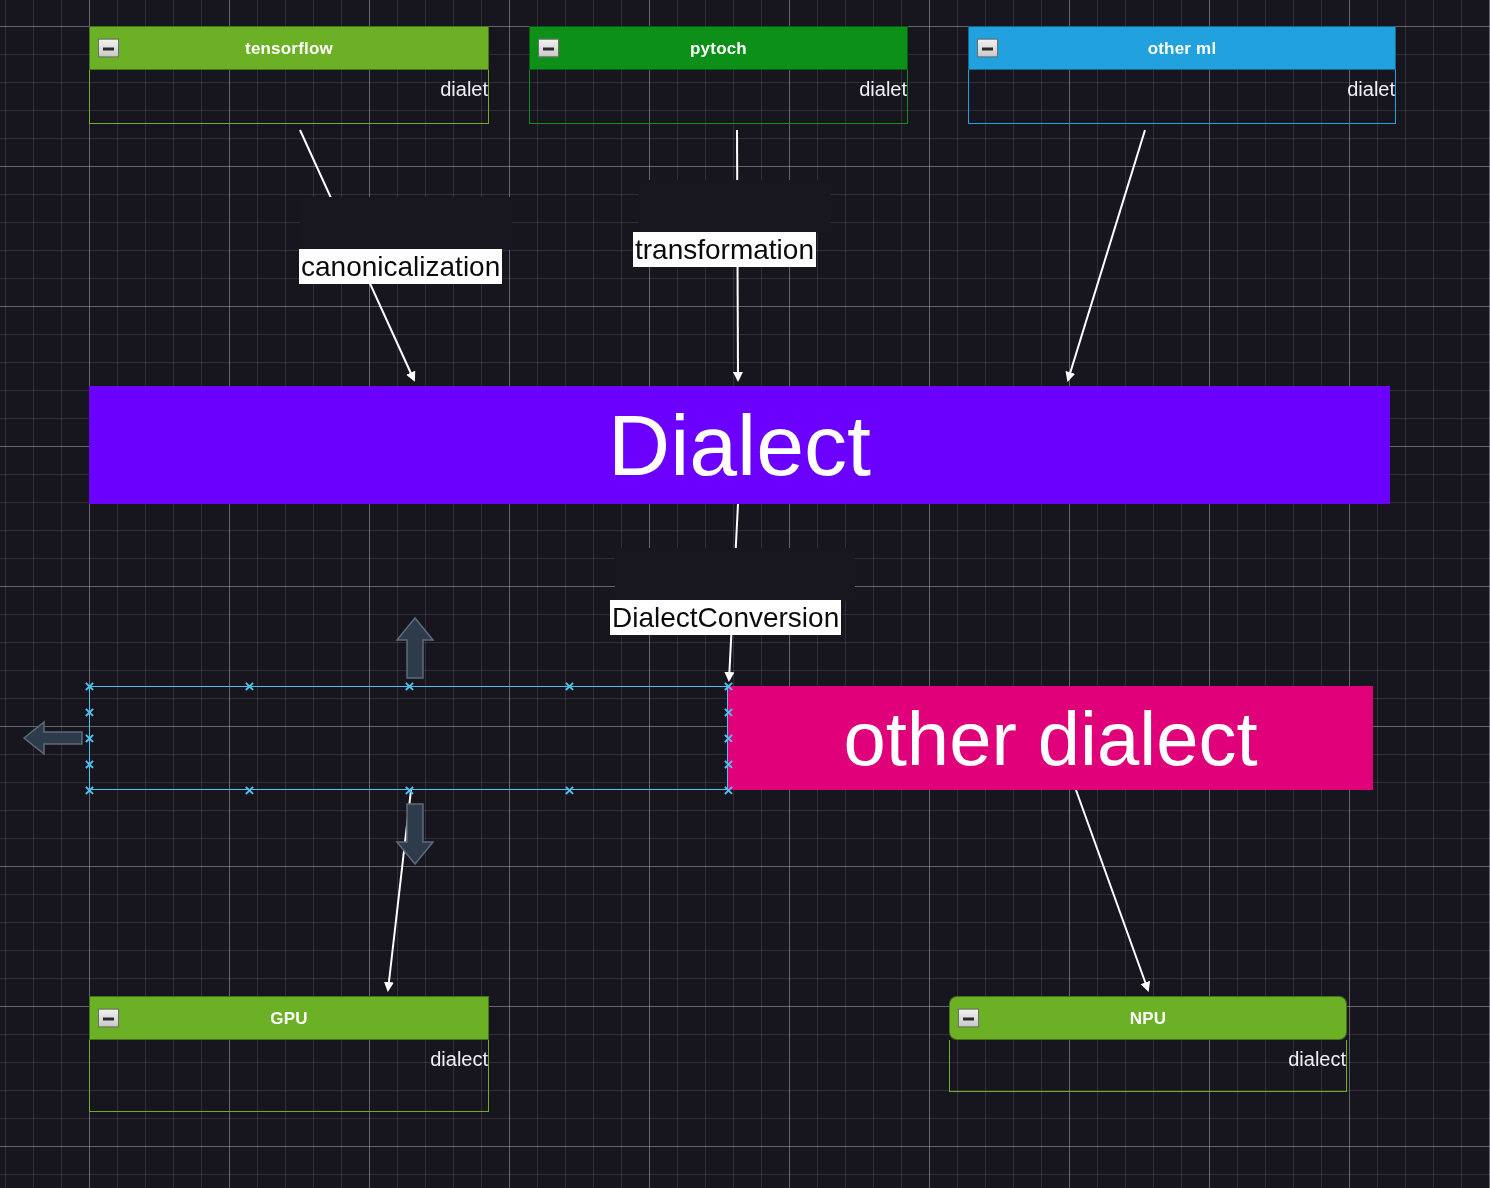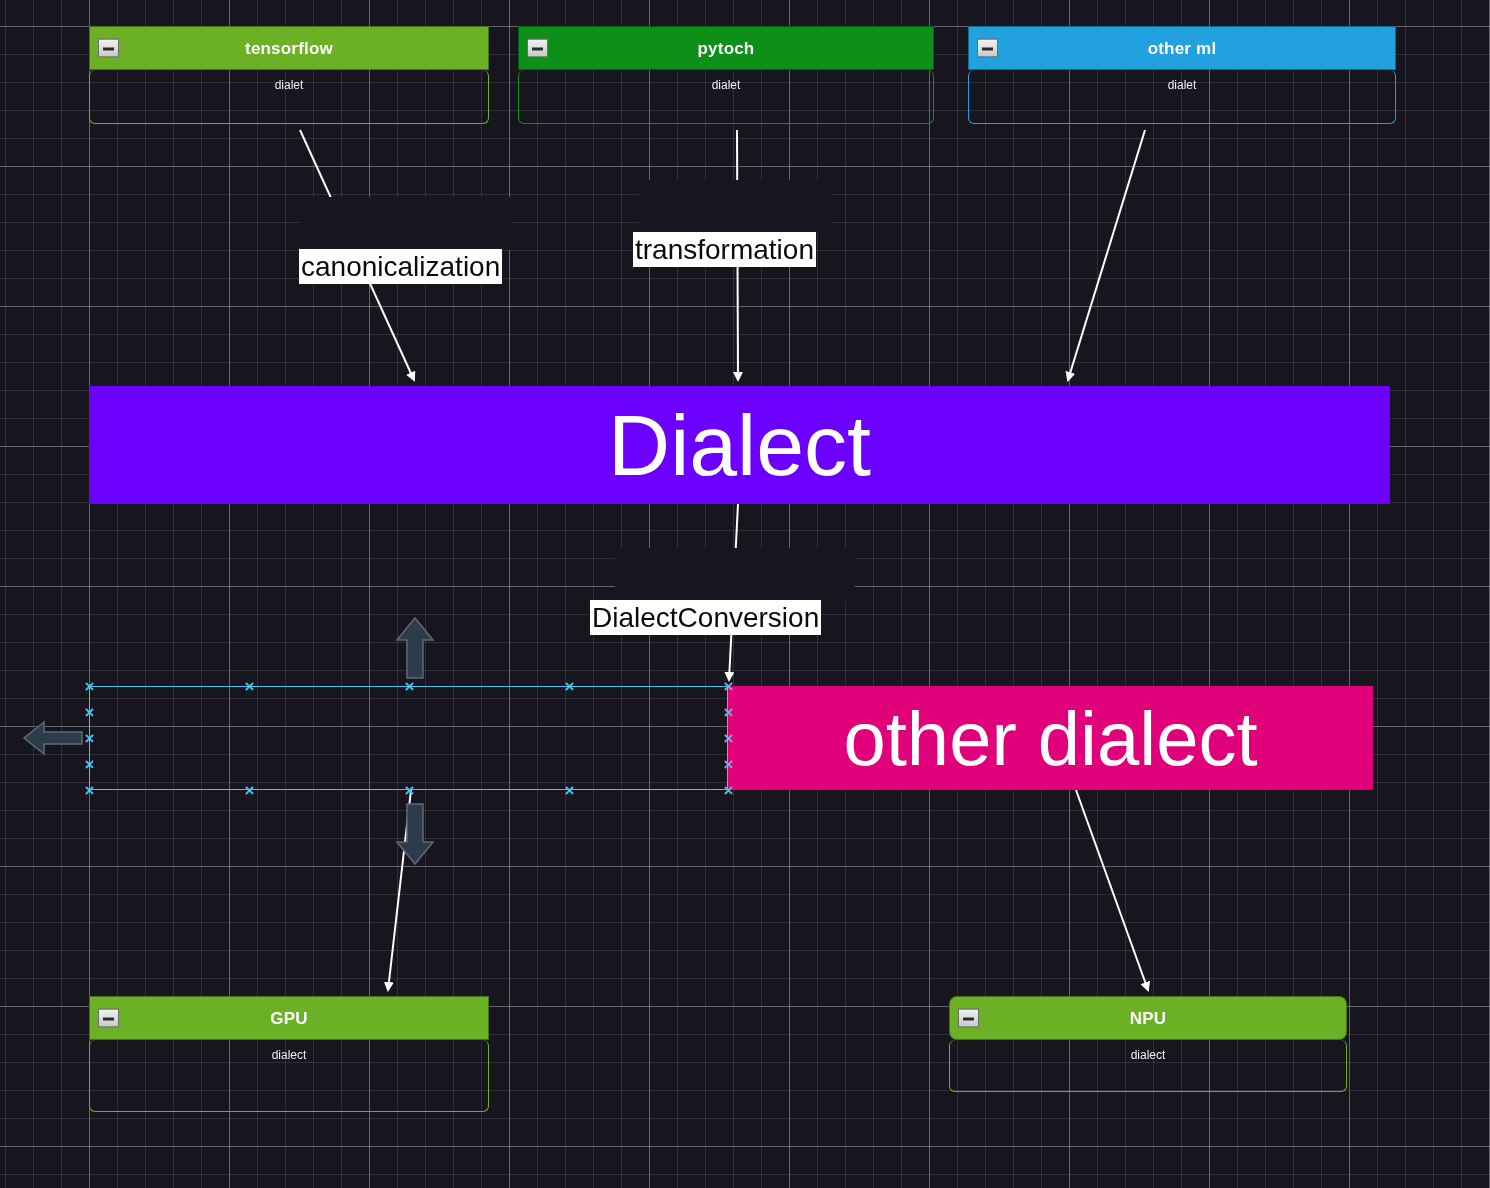--- a/index.html
+++ b/index.html
@@ -76,28 +76,27 @@
     position: absolute;
     left: 4px;
     right: 4px;
     top: 50%;
     height: 3px;
     margin-top: -1px;
     background: #2b2b2b;
   }
   .node-body {
     box-sizing: border-box;
-    text-align: center;
+    text-align: right;
     color: #f0f0f2;
-    font-size: 12px;
+    font-size: 20px;
     background: transparent;
     border-left: 1px solid;
     border-right: 1px solid;
     border-bottom: 1px solid;
-    border-radius: 6px;
   }
   .node-body-text {
     display: block;
     padding-top: 8px;
   }
 
   
   .block {
     position: absolute;
     box-sizing: border-box;
@@ -179,21 +178,21 @@
   <div class="node" style="left:89px; top:26px; width:400px;">
     <div class="node-header" style="background:#6cb026;">
       <span class="collapse-box"></span>
       <span>tensorflow</span>
     </div>
     <div class="node-body" style="height:54px; border-color:#6cb026;">
       <span class="node-body-text">dialet</span>
     </div>
   </div>
 
-  <div class="node" style="left:518px; top:26px; width:416px;">
+  <div class="node" style="left:529px; top:26px; width:379px;">
     <div class="node-header" style="background:#0c9018;">
       <span class="collapse-box"></span>
       <span>pytoch</span>
     </div>
     <div class="node-body" style="height:54px; border-color:#0c9018;">
       <span class="node-body-text">dialet</span>
     </div>
   </div>
 
   <div class="node" style="left:968px; top:26px; width:428px;">
@@ -250,21 +249,21 @@
   </svg>
 
   <div class="edge-label" style="left:299px; top:249px;">
     <span>canonicalization</span>
   </div>
 
   <div class="edge-label" style="left:633px; top:232px;">
     <span>transformation</span>
   </div>
 
-  <div class="edge-label" style="left:590px; top:600px;">
+  <div class="edge-label" style="left:610px; top:600px;">
     <span>DialectConversion</span>
   </div>
 
   <div class="node" style="left:89px; top:996px; width:400px;">
     <div class="node-header" style="background:#6cb026;">
       <span class="collapse-box"></span>
       <span>GPU</span>
     </div>
     <div class="node-body" style="height:72px; border-color:#6cb026;">
       <span class="node-body-text">dialect</span>

